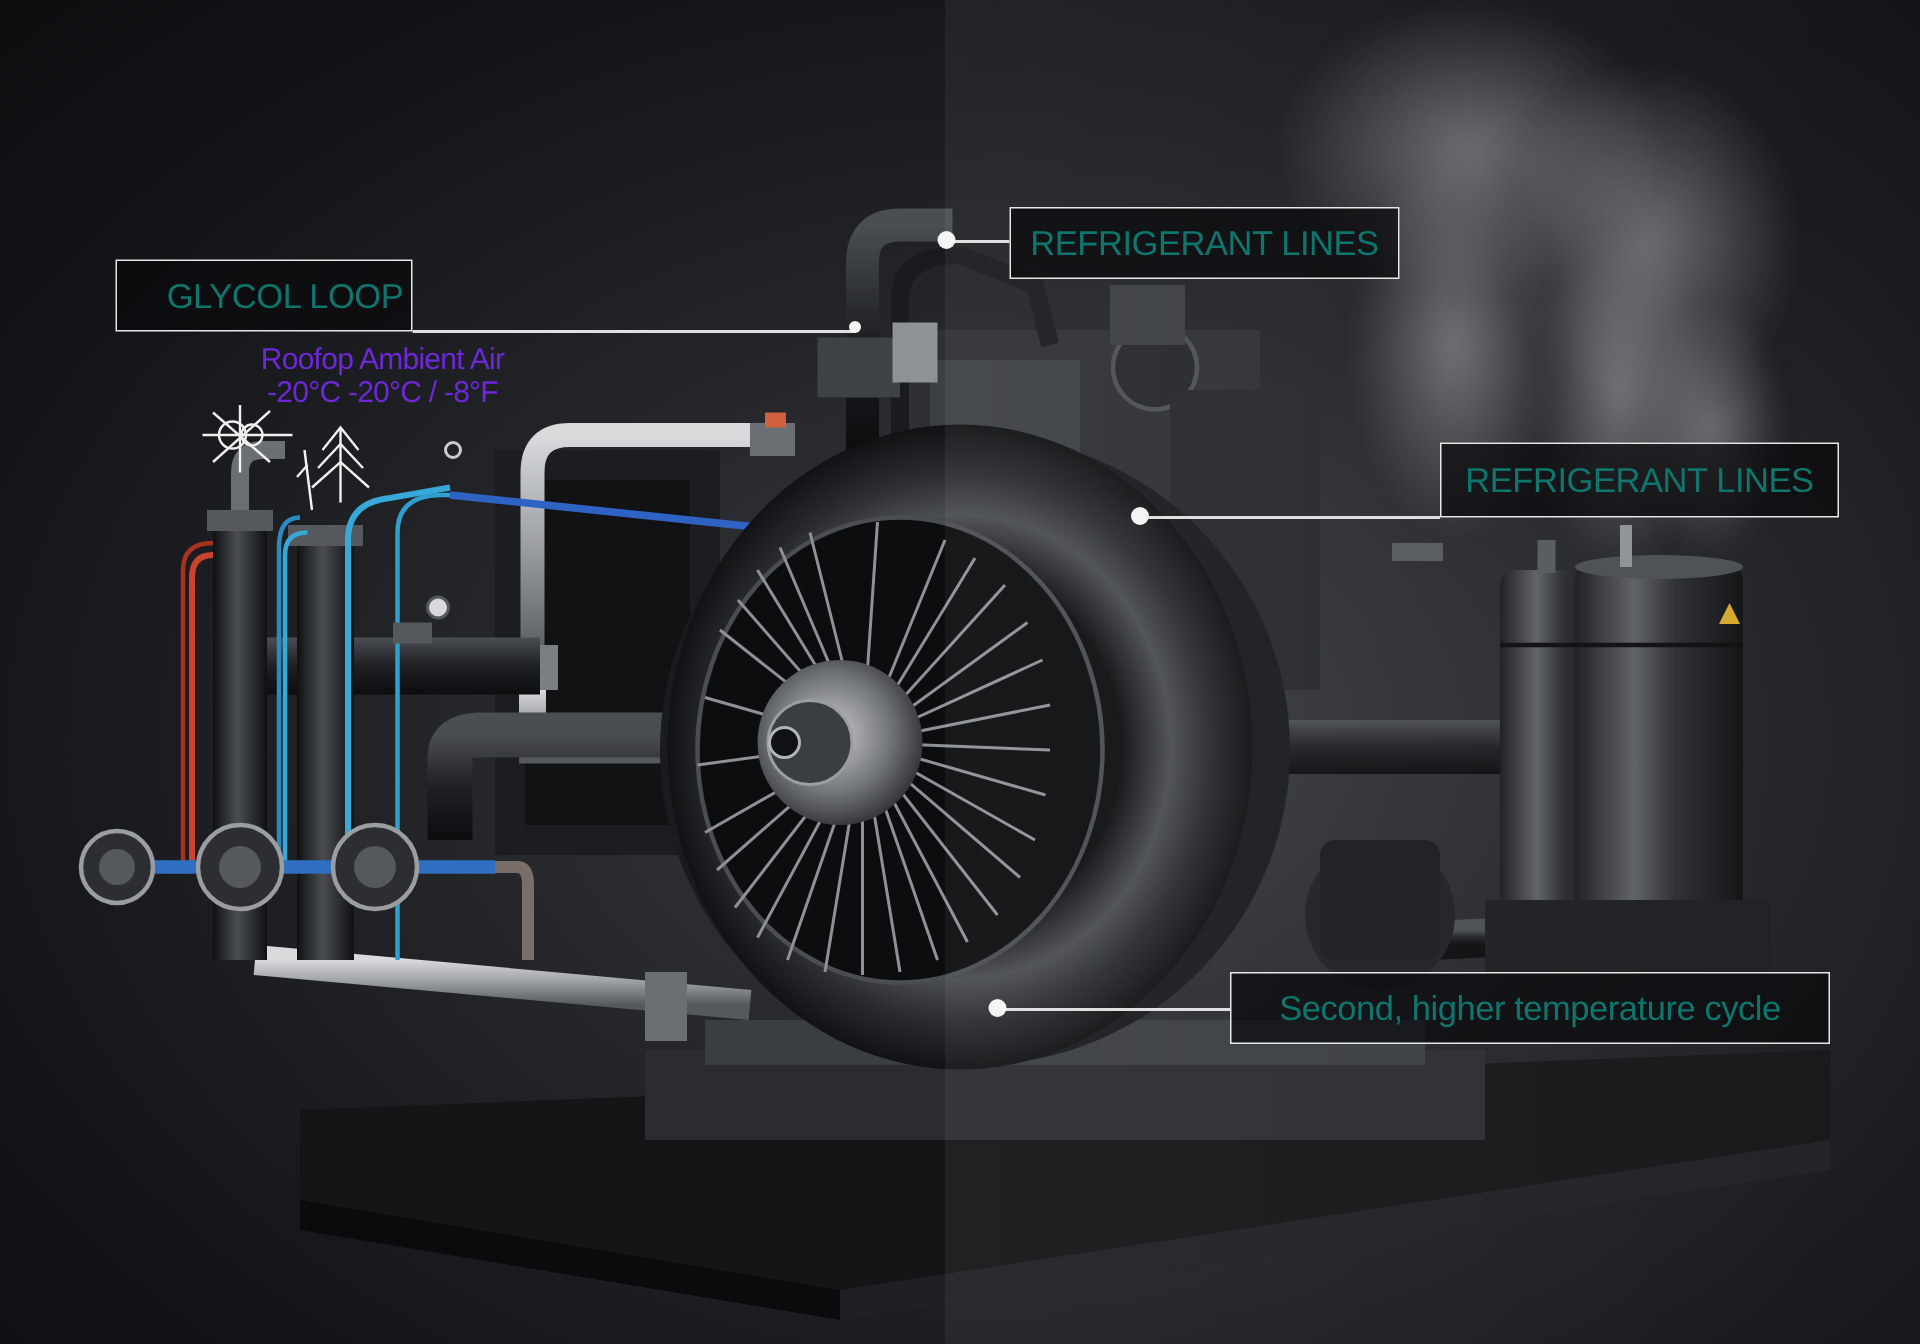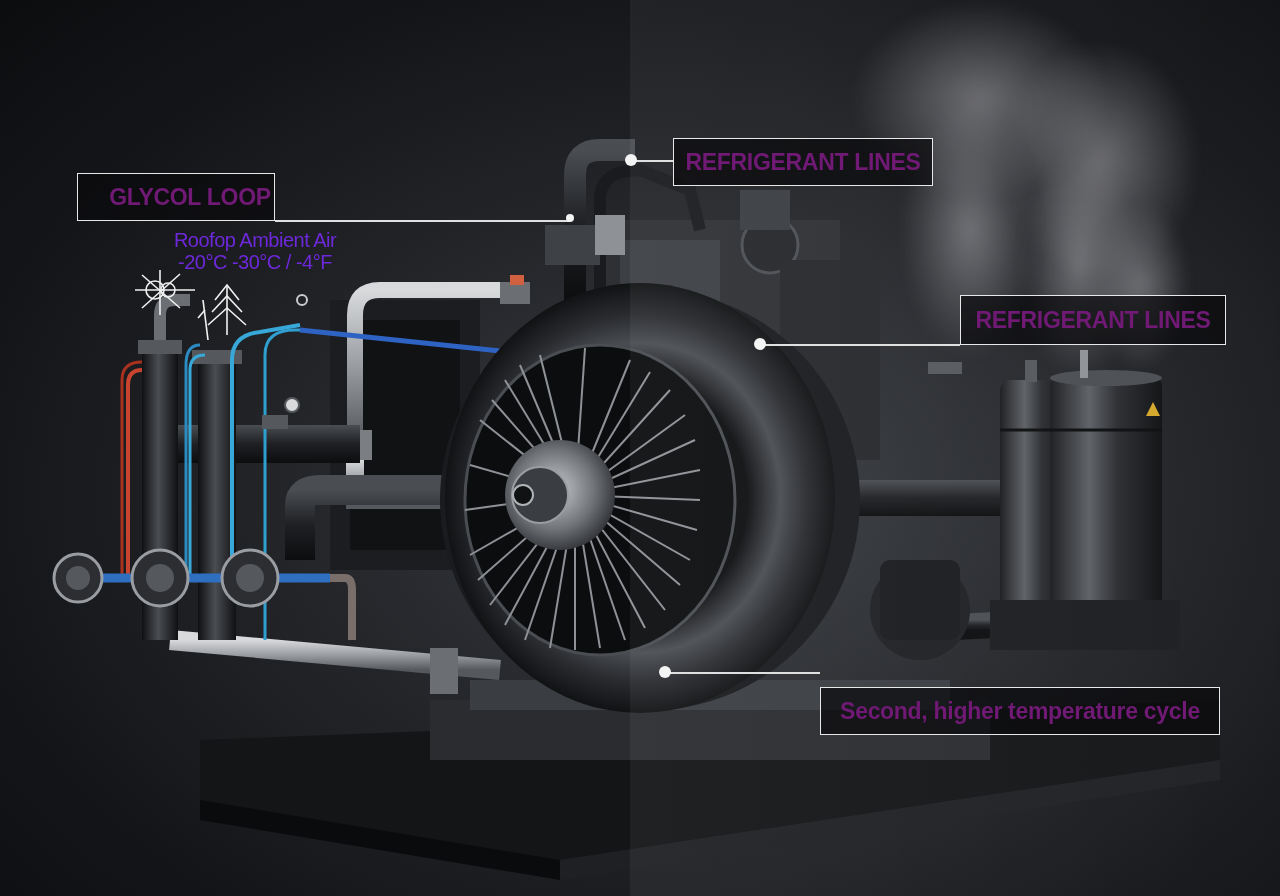--- a/index.html
+++ b/index.html
@@ -14,22 +14,22 @@
     background: linear-gradient(90deg, rgba(255,255,255,0.05), rgba(255,255,255,0.02));
     pointer-events:none;
   }
   .steam {
     position:absolute; border-radius:50%;
     background: radial-gradient(ellipse, rgba(200,200,205,0.45) 0%, rgba(160,160,165,0.2) 45%, rgba(120,120,125,0) 70%);
     filter: blur(6px);
   }
   .callout-box {
     position:absolute; border:1.5px solid #e8e8e8; background:rgba(10,10,12,0.72);
-    color:#701a75; display:flex; align-items:center; justify-content:center;
-    box-sizing:border-box; letter-spacing:-0.3px; font-weight:700;
+    color:#0f766e; display:flex; align-items:center; justify-content:center;
+    box-sizing:border-box; letter-spacing:-0.3px; font-weight:400;
   }
   .callout-line { position:absolute; height:1.5px; background:#e0e0e0; }
   .callout-dot { position:absolute; width:12px; height:12px; border-radius:50%; background:#f4f4f4; }
   .ambient {
     position:absolute; color:#6d28d9; text-align:center; line-height:1.1;
     font-size:20px; letter-spacing:-0.5px;
   }
   svg { position:absolute; left:0; top:0; }
 </style>
 </head>
@@ -226,28 +226,28 @@
   </svg>
 
   <div class="split-overlay"></div>
 
   <div class="callout-box" style="left:77px;top:173px;width:198px;height:48px;font-size:23px;padding-left:28px;">GLYCOL LOOP</div>
   <div class="callout-line" style="left:275px;top:220px;width:295px;"></div>
   <div class="callout-dot" style="left:566px;top:214px;width:8px;height:8px;"></div>
 
   <div class="ambient" style="left:160px;top:229px;width:190px;">
     <div>Roofop Ambient Air</div>
-    <div>-20°C -30°C / -4°F</div>
+    <div>-20°C -20°C / -8°F</div>
   </div>
 
   <div class="callout-box" style="left:673px;top:138px;width:260px;height:48px;font-size:23px;">REFRIGERANT LINES</div>
   <div class="callout-line" style="left:636px;top:160px;width:37px;"></div>
   <div class="callout-dot" style="left:625px;top:154px;"></div>
 
   <div class="callout-box" style="left:960px;top:295px;width:266px;height:50px;font-size:23px;">REFRIGERANT LINES</div>
   <div class="callout-line" style="left:764px;top:344px;width:196px;"></div>
   <div class="callout-dot" style="left:754px;top:338px;"></div>
 
-  <div class="callout-box" style="left:820px;top:648px;width:400px;height:48px;font-size:23px;margin-top:39px;">Second, higher temperature cycle</div>
+  <div class="callout-box" style="left:820px;top:648px;width:400px;height:48px;font-size:23px;">Second, higher temperature cycle</div>
   <div class="callout-line" style="left:670px;top:672px;width:150px;"></div>
   <div class="callout-dot" style="left:659px;top:666px;"></div>
 
 </div>
 
 </body></html>

